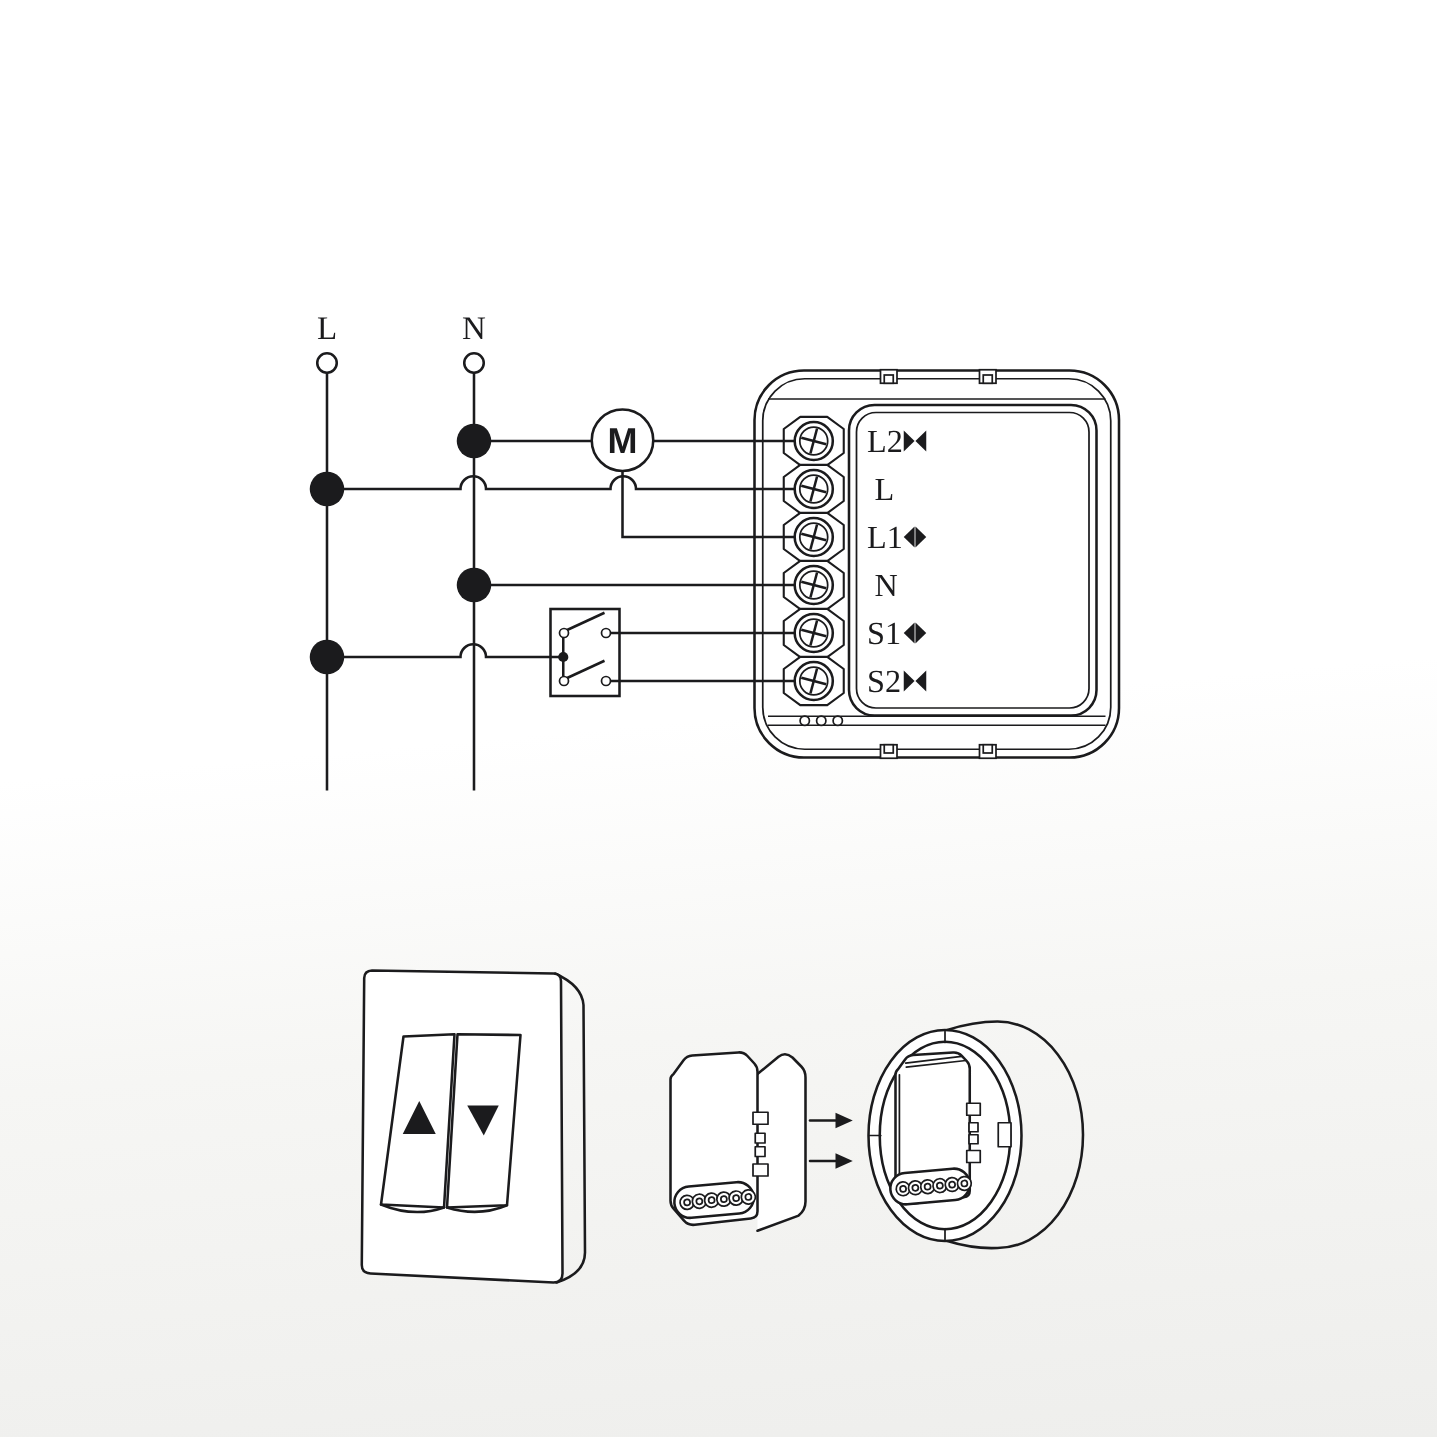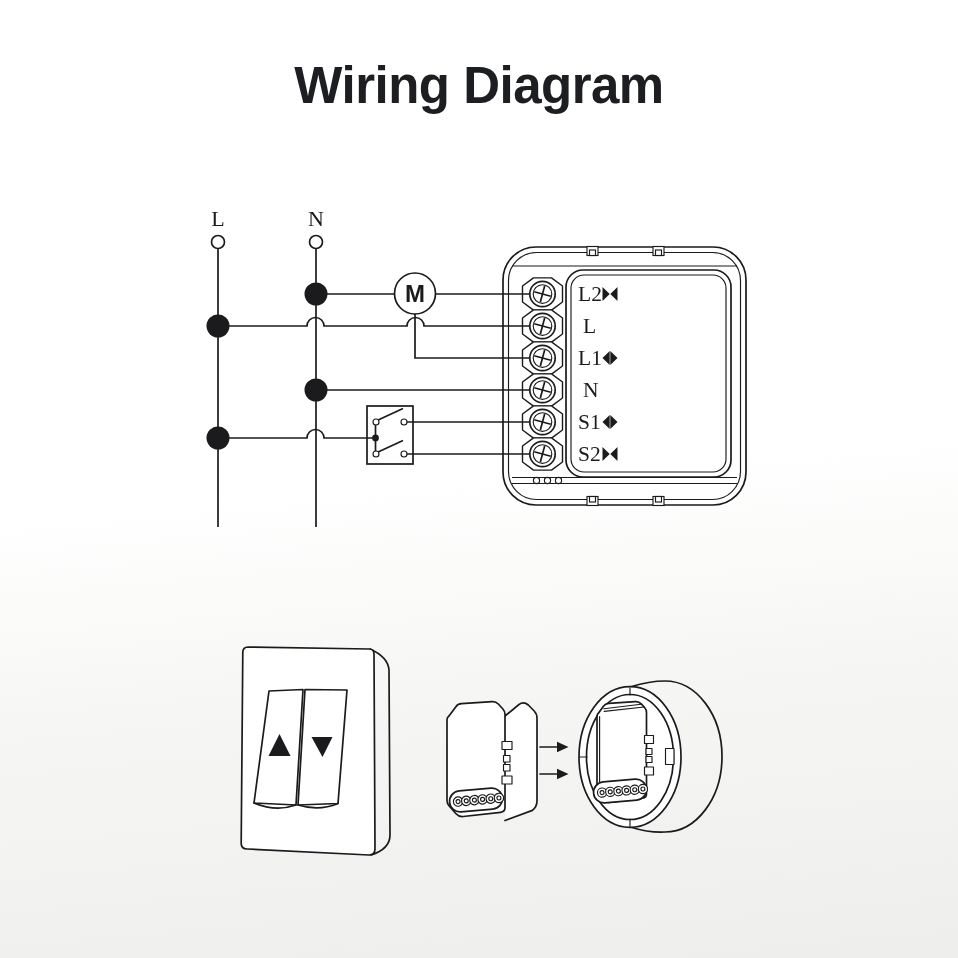--- a/index.html
+++ b/index.html
@@ -20,21 +20,20 @@
   .solid{fill:#1b1b1d;stroke:none;}
   text.serif{font-family:"Liberation Serif","DejaVu Serif",serif;font-size:22px;fill:#1b1b1d;}
   text.term{font-family:"Liberation Serif","DejaVu Serif",serif;font-size:21.5px;fill:#1b1b1d;}
   text.motor{font-family:"Liberation Sans",sans-serif;font-size:24px;font-weight:bold;fill:#1b1b1d;}
 </style>
 </head>
 <body>
 
 <div class="canvas">
 
-  <h1 class="title">Wiring Diagram</h1>
 
   <svg width="958" height="958" viewBox="0 0 958 958">
 
     <g>
       <rect x="503" y="247" width="243" height="258" rx="33" class="ink wfill" stroke-width="2"></rect>
       <rect x="508.5" y="252.5" width="232" height="247" rx="28" class="thin"></rect>
       <path d="M 512,266 H 737" class="thin"></path>
       <path d="M 512,477.5 H 737" class="thin"></path>
       <path d="M 512,483.5 H 737" class="thin"></path>
 

